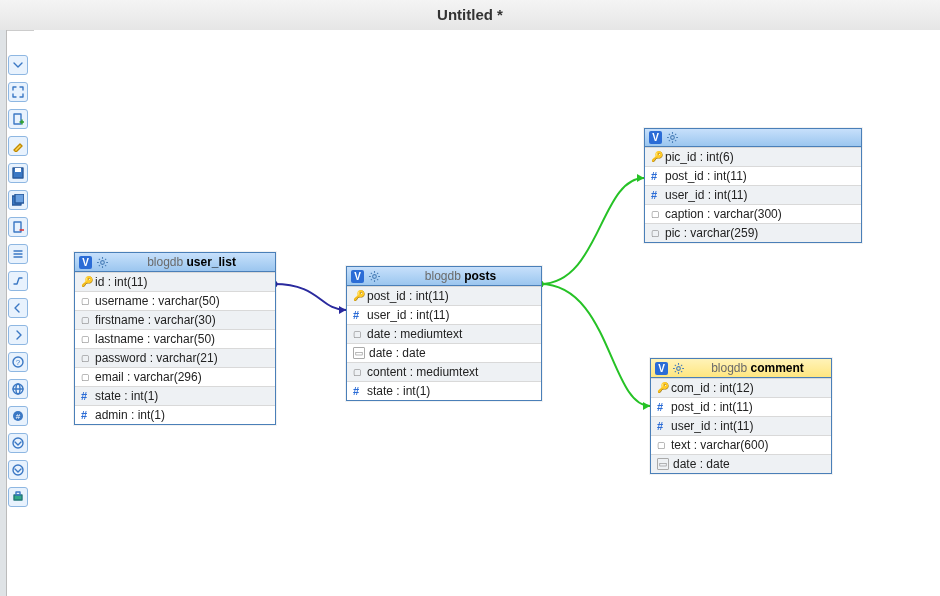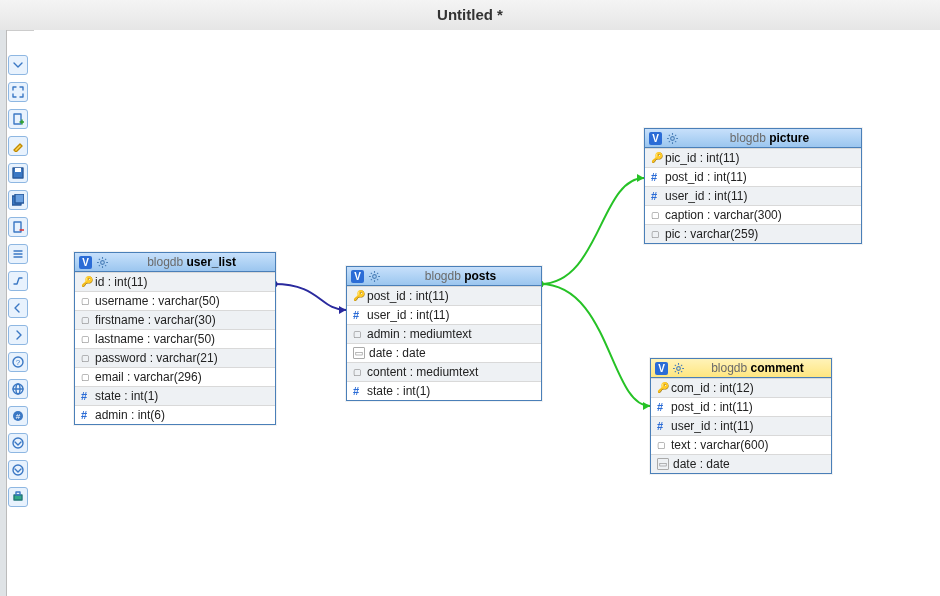--- a/index.html
+++ b/index.html
@@ -195,21 +195,21 @@
       <div class="row">
         <span class="ic ic-txt">▢</span>
         <span>email : varchar(296)</span>
       </div>
       <div class="row">
         <span class="ic ic-hash">#</span>
         <span>state : int(1)</span>
       </div>
       <div class="row">
         <span class="ic ic-hash">#</span>
-        <span>admin : int(6)</span>
+        <span>admin : int(1)</span>
       </div>
     </div>
     <div class="table-box" style="left: 312px; top: 236px; width: 194px;">
       <div class="table-head">
     <span class="head-v">V</span>
     <span class="head-gear">
       <svg width="11" height="11" viewBox="0 0 12 12">
             <circle cx="6" cy="6" r="2" fill="none" stroke="#4a7fb8" stroke-width="1.2"></circle>
             <g stroke="#4a7fb8" stroke-width="1.2">
               <line x1="6" y1="0" x2="6" y2="2"></line>
@@ -228,21 +228,21 @@
       <div class="row">
         <span class="ic ic-key">🔑</span>
         <span>post_id : int(11)</span>
       </div>
       <div class="row">
         <span class="ic ic-hash">#</span>
         <span>user_id : int(11)</span>
       </div>
       <div class="row">
         <span class="ic ic-txt">▢</span>
-        <span>admin : mediumtext</span>
+        <span>date : mediumtext</span>
       </div>
       <div class="row">
         <span class="ic ic-date">▭</span>
         <span>date : date</span>
       </div>
       <div class="row">
         <span class="ic ic-txt">▢</span>
         <span>content : mediumtext</span>
       </div>
       <div class="row">
@@ -261,25 +261,24 @@
               <line x1="6" y1="10" x2="6" y2="12"></line>
               <line x1="0" y1="6" x2="2" y2="6"></line>
               <line x1="10" y1="6" x2="12" y2="6"></line>
               <line x1="2" y1="2" x2="3.2" y2="3.2"></line>
               <line x1="8.8" y1="8.8" x2="10" y2="10"></line>
               <line x1="2" y1="10" x2="3.2" y2="8.8"></line>
               <line x1="8.8" y1="3.2" x2="10" y2="2"></line>
             </g>
           </svg>
     </span>
-    <span class="head-title"><span class="schema">blogdb</span> <span class="tbl">picture</span></span>
   </div>
       <div class="row">
         <span class="ic ic-key">🔑</span>
-        <span>pic_id : int(11)</span>
+        <span>pic_id : int(6)</span>
       </div>
       <div class="row">
         <span class="ic ic-hash">#</span>
         <span>post_id : int(11)</span>
       </div>
       <div class="row">
         <span class="ic ic-hash">#</span>
         <span>user_id : int(11)</span>
       </div>
       <div class="row">

